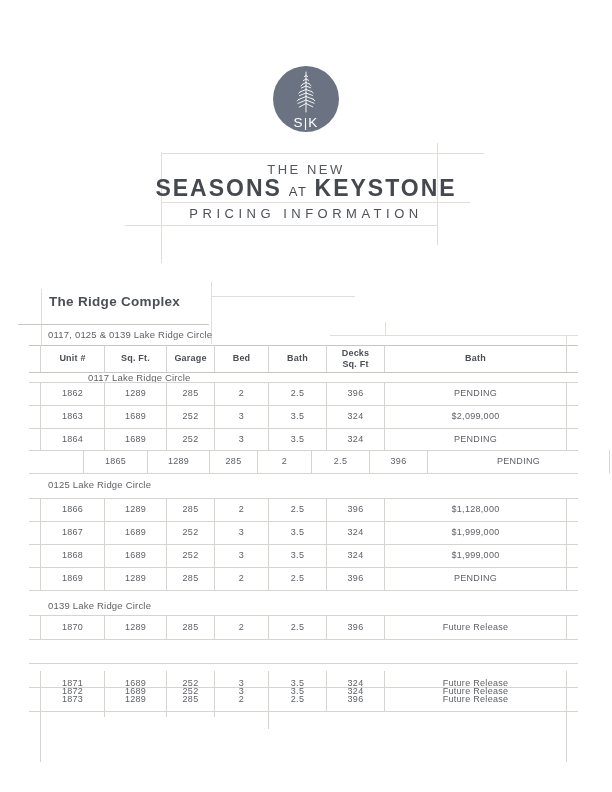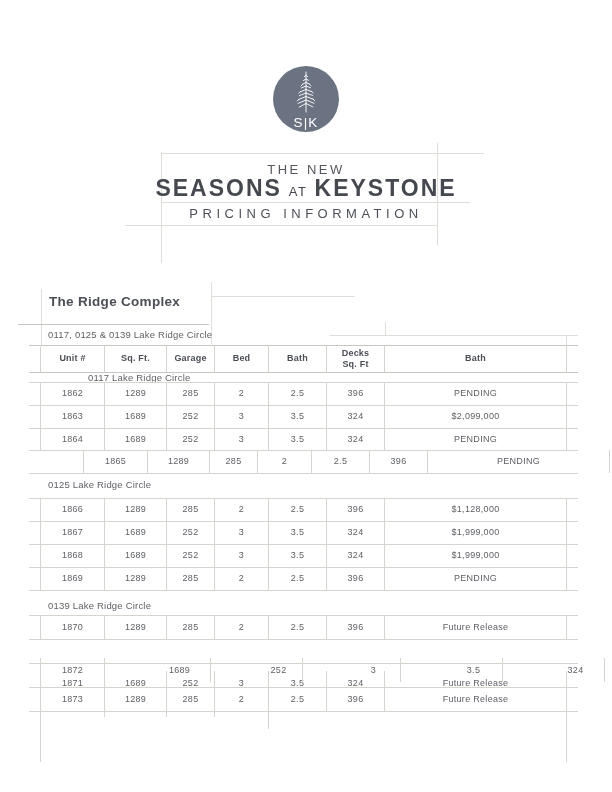--- a/index.html
+++ b/index.html
@@ -220,21 +220,21 @@
     </div>
     <div class="grid-row" style="top: 639px; height: 24px; margin-top: 32px;">
       <div class="c" style="flex: 0 0 64px; line-height: 24px;">1871</div>
       <div class="c" style="flex: 0 0 62px; line-height: 24px;">1689</div>
       <div class="c" style="flex: 0 0 48px; line-height: 24px;">252</div>
       <div class="c" style="flex: 0 0 54px; line-height: 24px;">3</div>
       <div class="c" style="flex: 0 0 58px; line-height: 24px;">3.5</div>
       <div class="c" style="flex: 0 0 58px; line-height: 24px;">324</div>
       <div class="c" style="flex: 1 1 0%; line-height: 24px;">Future Release</div>
     </div>
-    <div class="grid-row" style="top: 658px; height: 24px; gap: 44px;">
+    <div class="grid-row" style="top: 679px; height: 24px;">
       <div class="c" style="flex: 0 0 64px; line-height: 24px;">1872</div>
       <div class="c" style="flex: 0 0 62px; line-height: 24px;">1689</div>
       <div class="c" style="flex: 0 0 48px; line-height: 24px;">252</div>
       <div class="c" style="flex: 0 0 54px; line-height: 24px;">3</div>
       <div class="c" style="flex: 0 0 58px; line-height: 24px;">3.5</div>
       <div class="c" style="flex: 0 0 58px; line-height: 24px;">324</div>
       <div class="c" style="flex: 1 1 0%; line-height: 24px;">Future Release</div>
     </div>
     <div class="grid-row" style="top: 687px; height: 24px;">
       <div class="c" style="flex: 0 0 64px; line-height: 24px;">1873</div>

